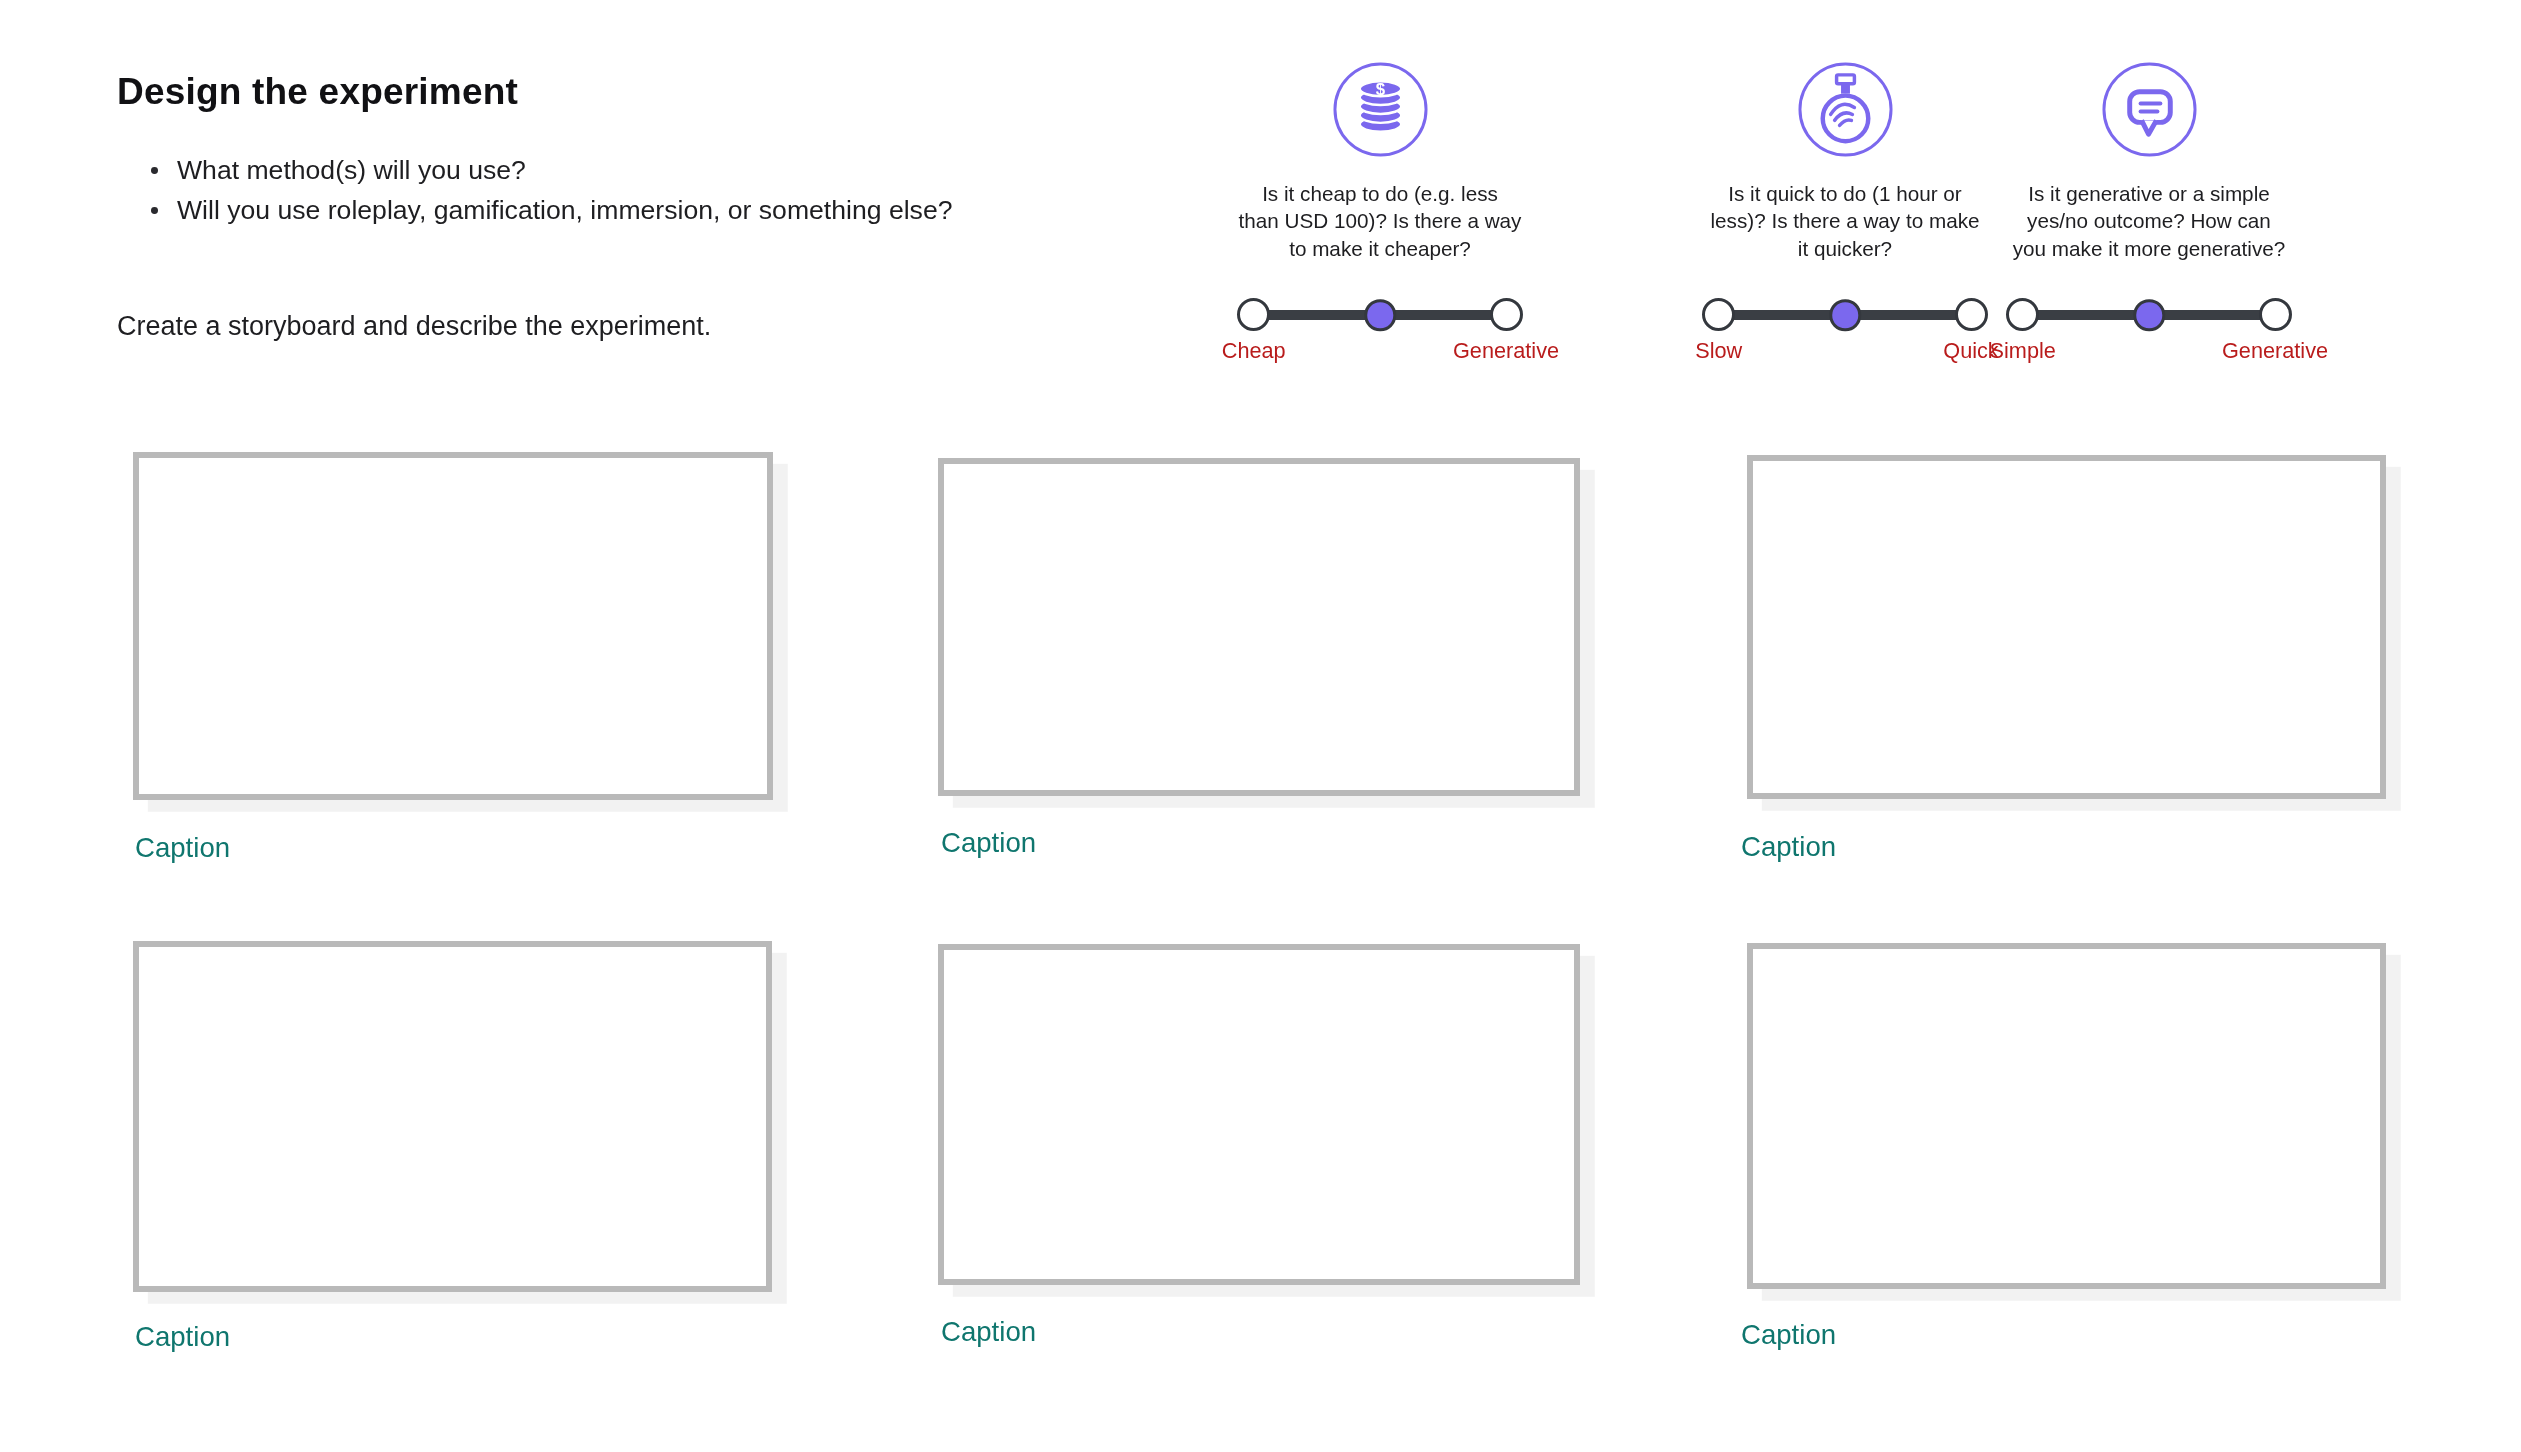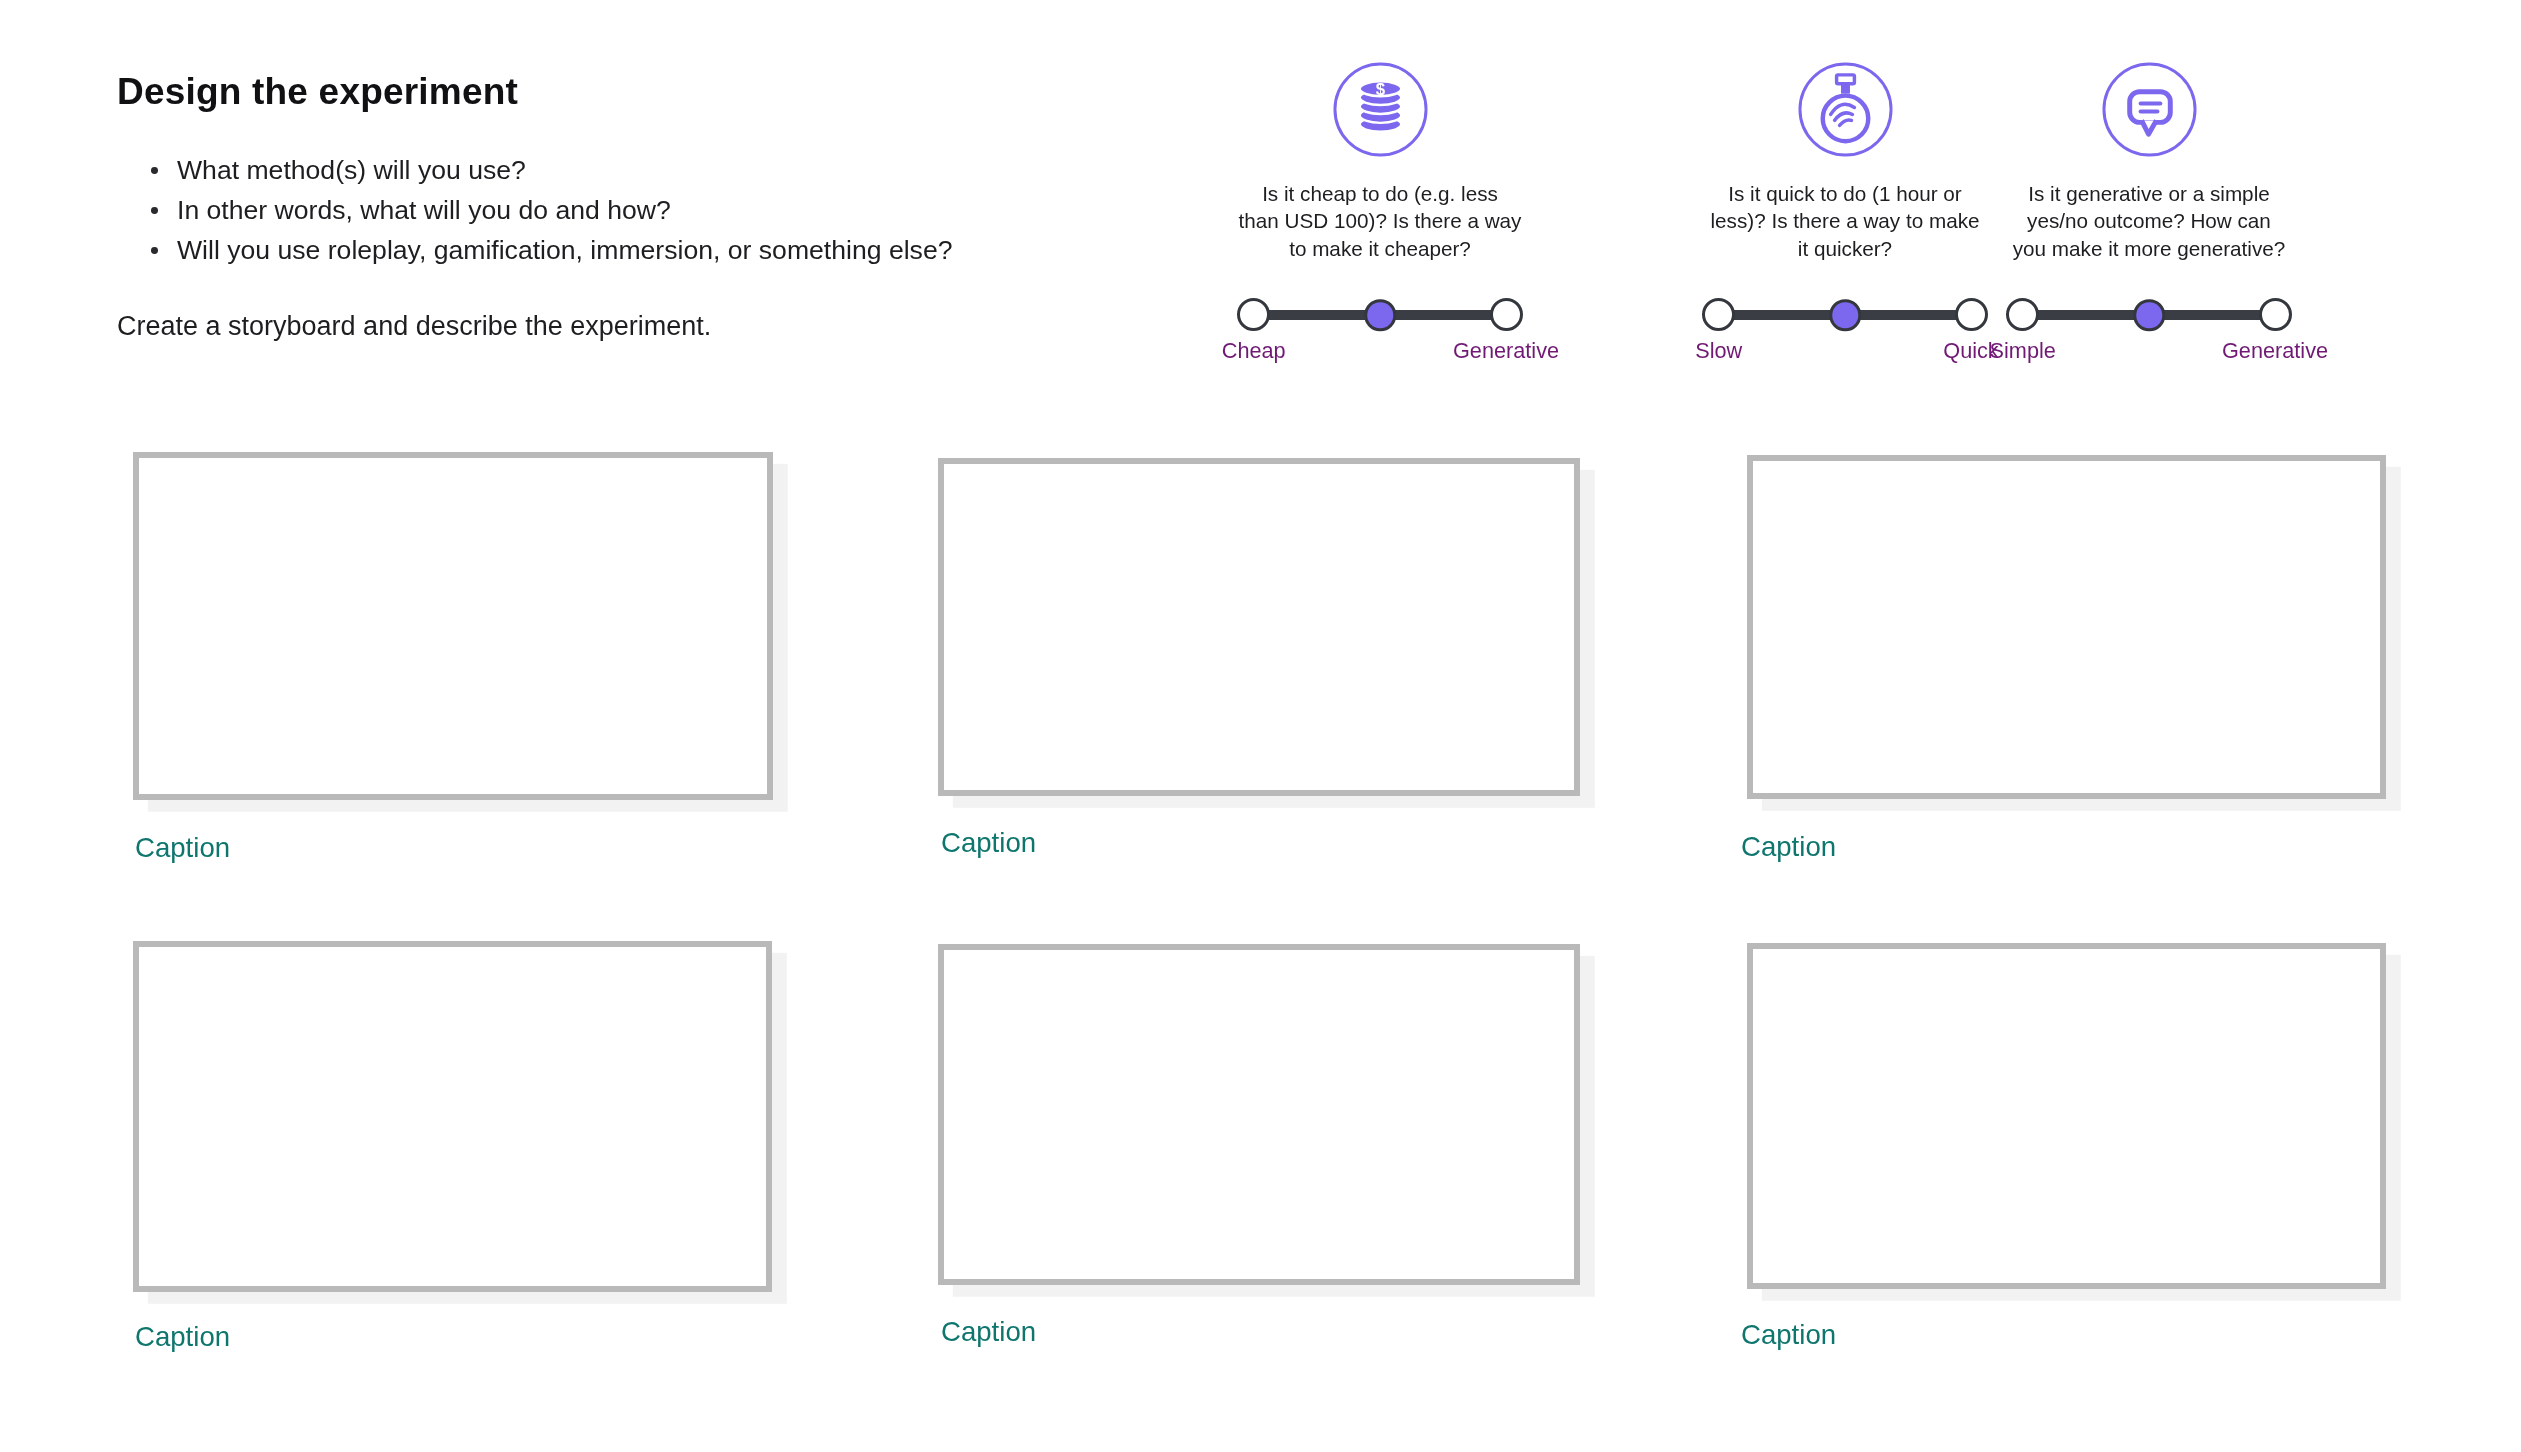--- a/index.html
+++ b/index.html
@@ -38,42 +38,41 @@
     position:absolute;top:1px;width:33px;height:33px;border-radius:50%;
     background:#ffffff;border:3.9px solid #34383e;box-sizing:border-box;
   }
   .slider-end.left{left:0;}
   .slider-end.right{right:0;}
   .slider-thumb{
     position:absolute;left:50%;top:17.7px;transform:translate(-50%,-50%);
     width:31.5px;height:31.5px;border-radius:50%;
     background:#7b68ee;border:3px solid #34383e;box-sizing:border-box;
   }
-  .slider-labels{position:relative;width:286px;height:25.6px;margin:5.9px auto 0;font-size:21.7px;color:#701a75;}
+  .slider-labels{position:relative;width:286px;height:25.6px;margin:5.9px auto 0;font-size:21.7px;color:#b91c1c;}
   .slider-labels .lab{position:absolute;top:0;transform:translateX(-50%);white-space:nowrap;}
   .slider-labels .lab.left{left:16.7px;}
   .slider-labels .lab.right{left:269px;}
   
   .frame{
     position:absolute;background:#ffffff;border:6.9px solid #b9b9b9;box-sizing:border-box;
     box-shadow:14.8px 11.8px 0 rgba(0,0,0,0.05);
   }
   .caption{
     position:absolute;margin:0;font-size:27.6px;color:#0f766e;
   }
 </style>
 </head>
 <body>
 
 <div class="canvas">
 
   <h1 class="page-title">Design the experiment</h1>
   <ul class="bullet-list">
     <li>What method(s) will you use?</li>
-    <li>In other words, what will you do and how?</li>
     <li>Will you use roleplay, gamification, immersion, or something else?</li>
   </ul>
   <p class="instruction">Create a storyboard and describe the experiment.</p>
 
   <section class="criterion" style="left:1173px;">
     <div class="icon-circle">
       <svg width="97" height="97" viewBox="0 0 98 98">
         <circle cx="49" cy="49" r="46" fill="none" stroke="#7b68ee" stroke-width="3"></circle>
         <g>
           <ellipse cx="49" cy="64" rx="21" ry="7.5" fill="#7b68ee" stroke="#ffffff" stroke-width="2.5"></ellipse>

